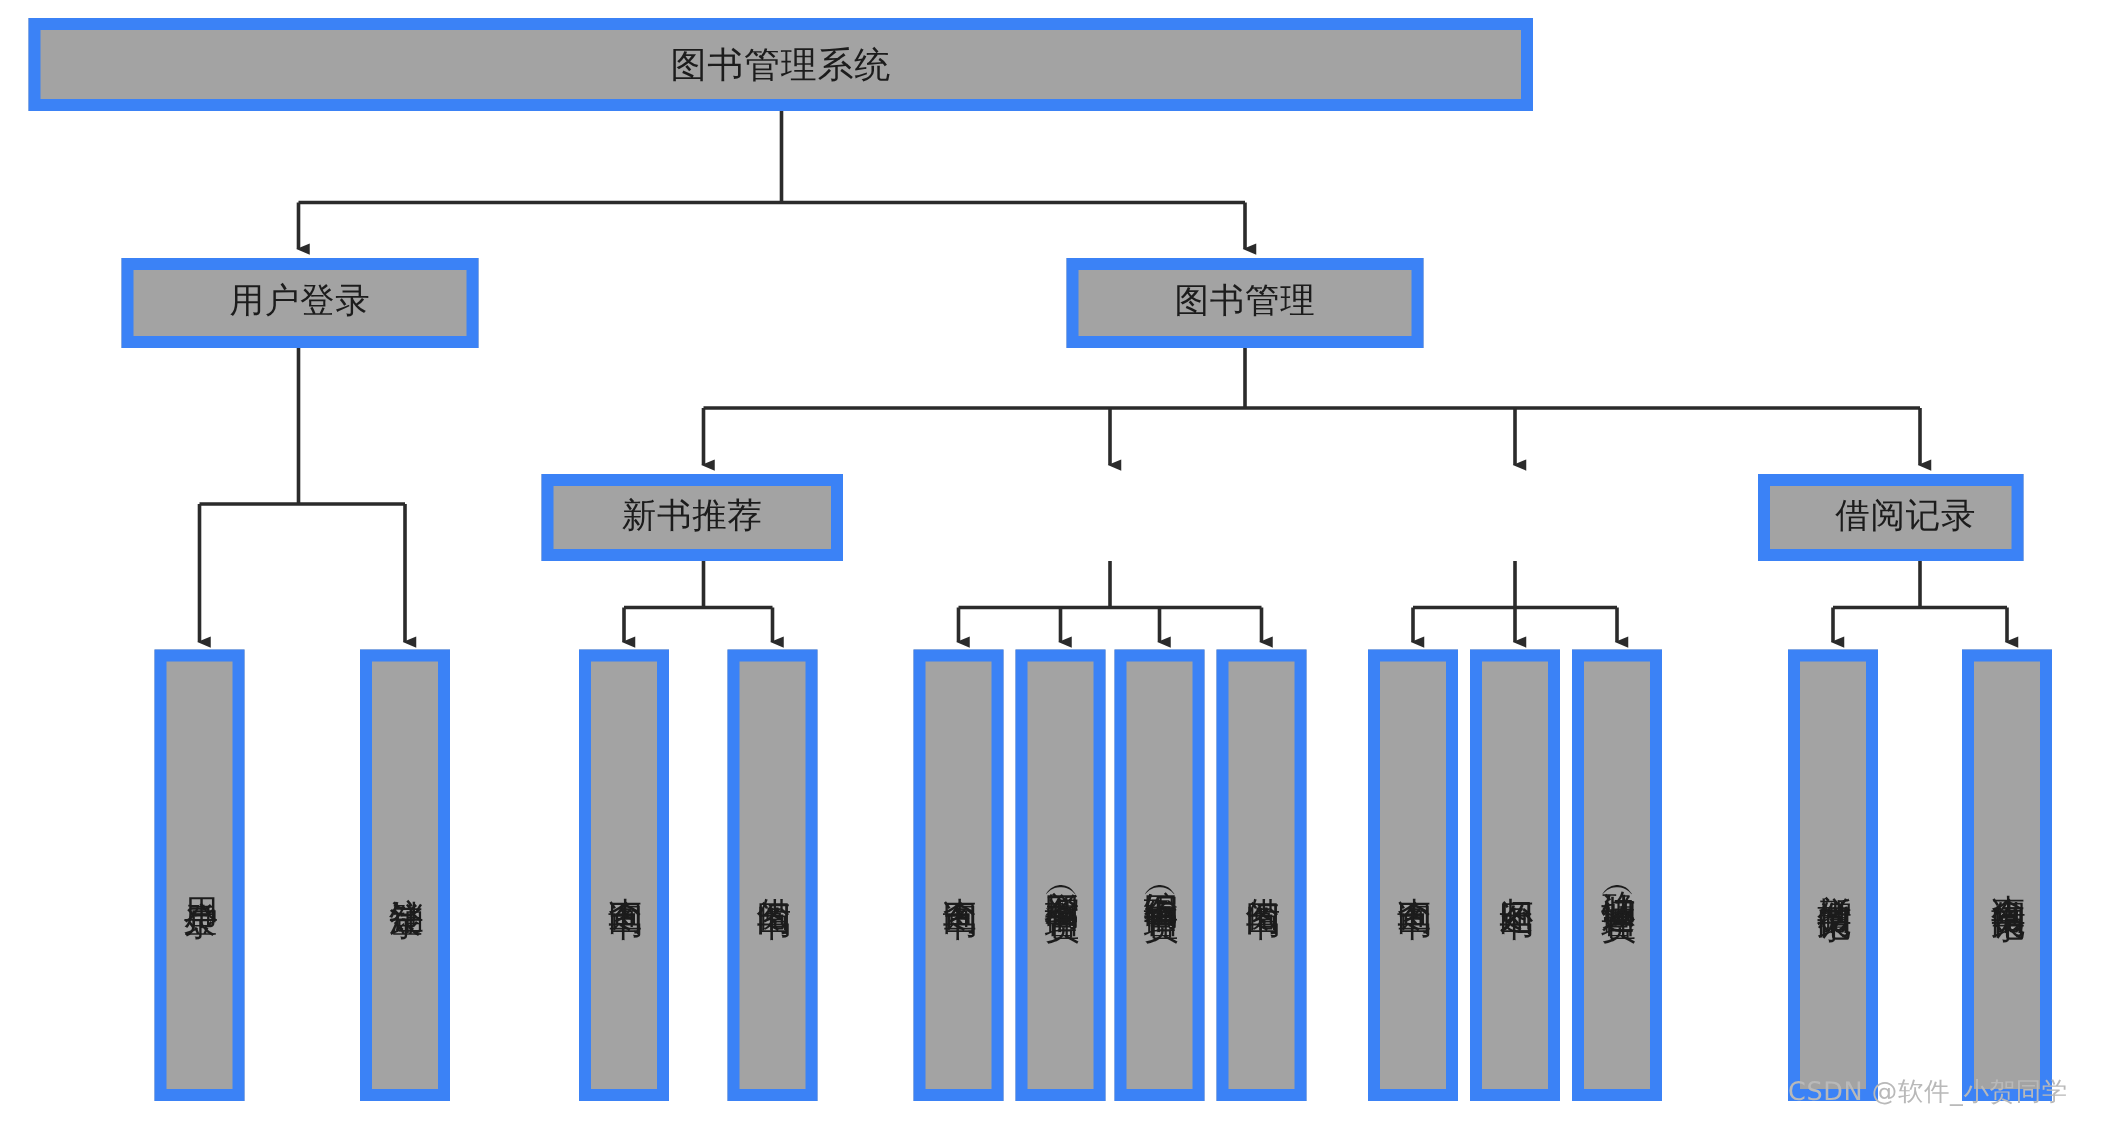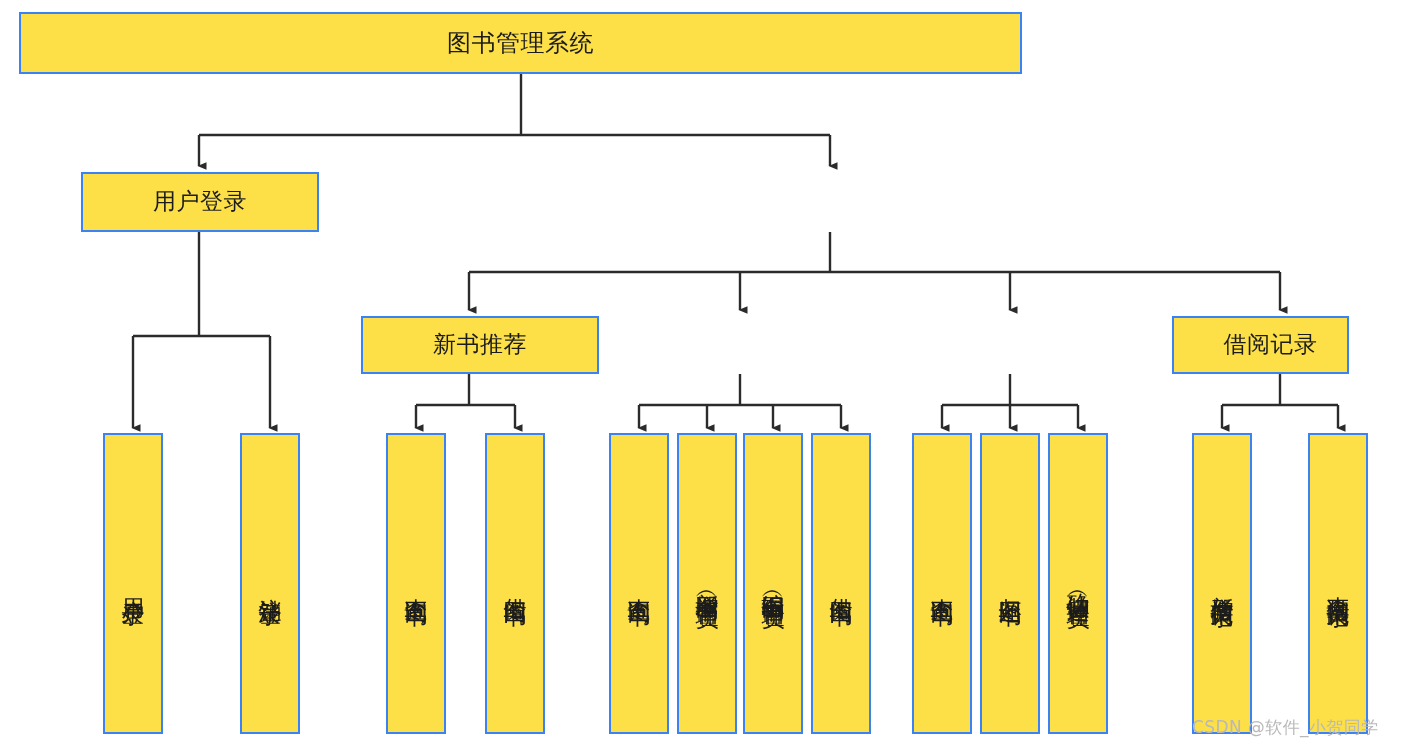--- a/index.html
+++ b/index.html
@@ -23,22 +23,22 @@
     position: absolute;
     top: 0;
     left: 0;
     width: 1405px;
     height: 747px;
     display: block;
   }
   .node-box {
     position: absolute;
     box-sizing: border-box;
-    background: #fde047;
-    border: 2px solid #3b82f6;
+    background: #a3a3a3;
+    border: 8px solid #3b82f6;
     display: flex;
     align-items: center;
     justify-content: center;
     overflow: hidden;
   }
   .node-label {
     color: #1c1c1c;
     line-height: 1.18;
     text-align: center;
     white-space: nowrap;
@@ -127,22 +127,25 @@
     </g>
   </svg>
 
   <div class="node-box root" style="left:19px; top:12px; width:1003px; height:62px;">
     <span class="node-label">图书管理系统</span>
   </div>
 
   <div class="node-box horizontal" style="left:81px; top:172px; width:238px; height:60px;">
     <span class="node-label">用户登录</span>
   </div>
+  <div class="node-box horizontal" style="left:711px; top:172px; width:238px; height:60px;">
+    <span class="node-label">图书管理</span>
+  </div>
 
-  <div class="node-box horizontal" style="left:361px; top:316px; width:238px; height:58px;">
+  <div class="node-box horizontal" style="left:361px; top:316px; width:201px; height:58px;">
     <span class="node-label">新书推荐</span>
   </div>
   <div class="node-box horizontal" style="left:1172px; top:316px; width:177px; height:58px;padding-left:20px;">
     <span class="node-label">借阅记录</span>
   </div>
 
   <div class="node-box vertical" style="left:103px; top:433px; width:60px; height:301px;">
     <span class="node-label">用户登录</span>
   </div>
   <div class="node-box vertical" style="left:240px; top:433px; width:60px; height:301px;">

